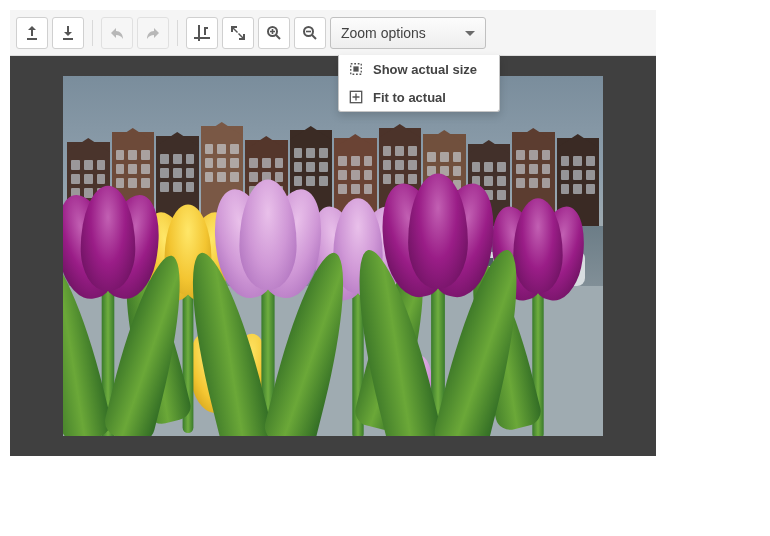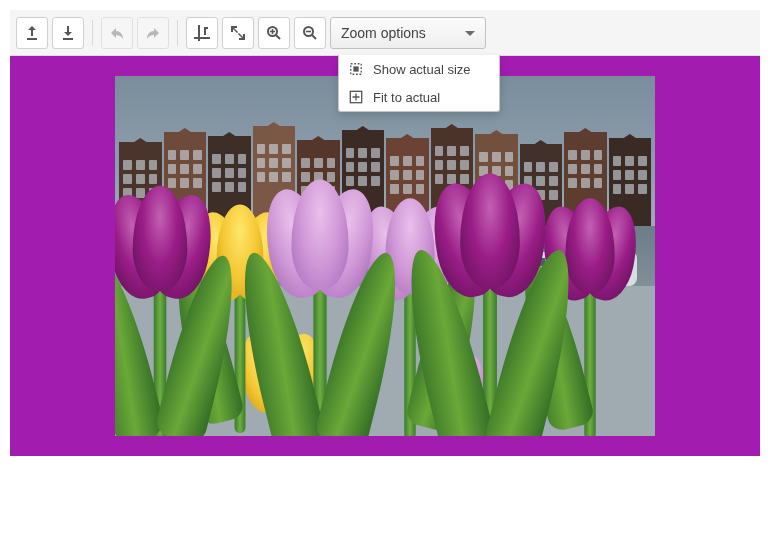--- a/index.html
+++ b/index.html
@@ -1,21 +1,21 @@
 <!DOCTYPE html>
 <html><head>
   <meta charset="utf-8">
   <style>
     * { box-sizing: border-box; margin: 0; padding: 0; }
     body { font-family: Arial, sans-serif; background: #fff; }
     .editor-container {
       margin: 10px;
-      width: 750px;
+      width: 646px;
       height: 446px;
-      background: #a21caf;
+      background: #404040;
       position: relative;
       overflow: hidden;
     }
     .toolbar {
       height: 46px;
       background: #f5f5f5;
       display: flex;
       align-items: center;
       padding: 0 6px;
       gap: 4px;
@@ -74,20 +74,21 @@
     }
     .dd-item {
       height: 28px;
       display: flex;
       align-items: center;
       gap: 10px;
       padding: 0 10px;
       color: #434343;
       font-size: 13px;
       cursor: pointer;
+      font-weight: bold;
     }
     .dd-item svg { width: 14px; height: 14px; flex-shrink: 0; }
     .canvas {
       position: absolute;
       top: 46px;
       left: 0; right: 0; bottom: 0;
       display: flex;
       align-items: center;
       justify-content: center;
     }

